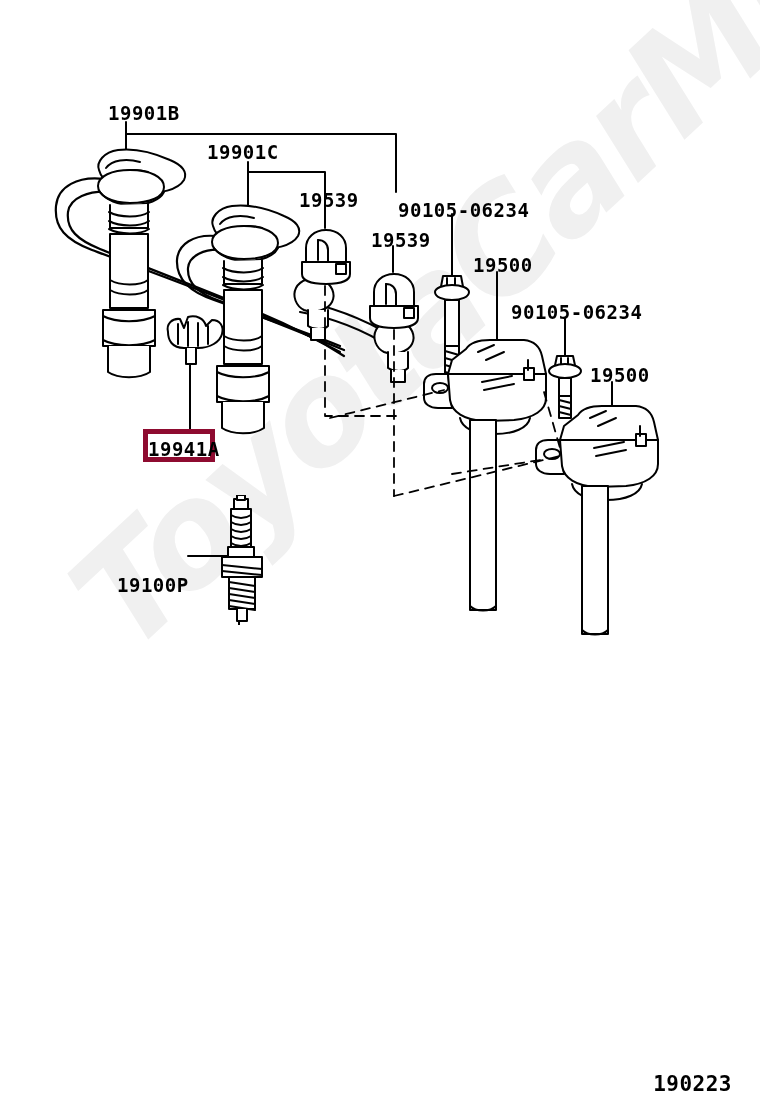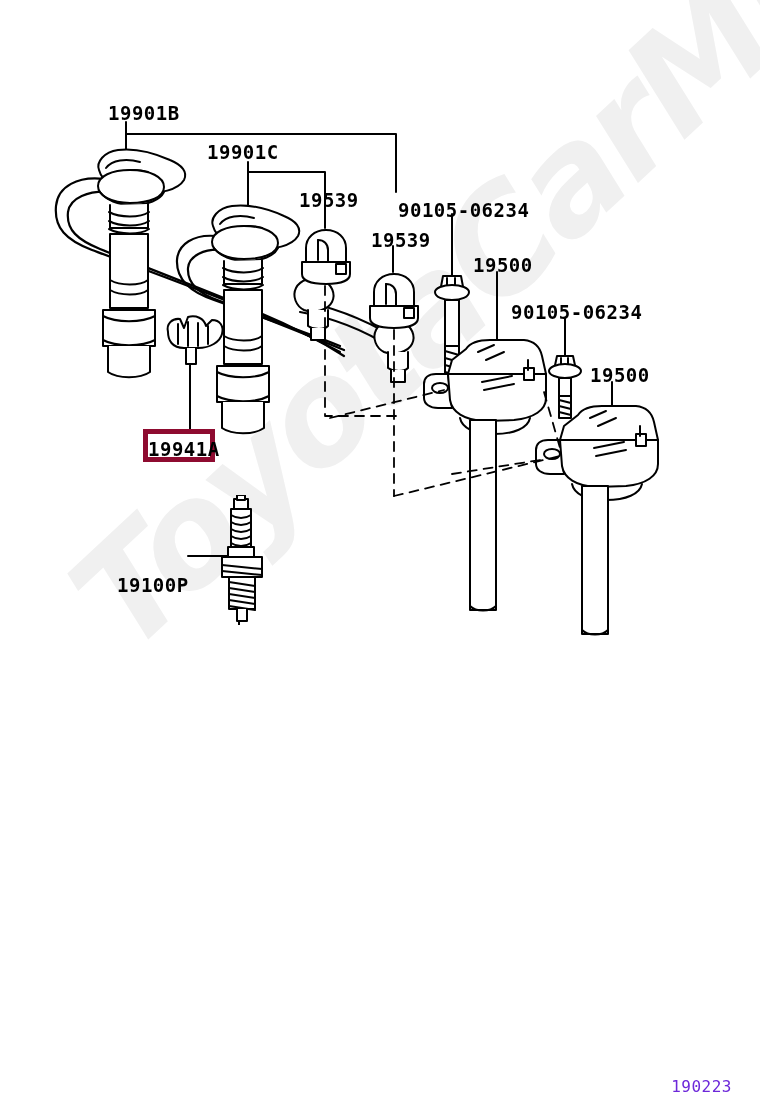--- a/index.html
+++ b/index.html
@@ -80,23 +80,23 @@
     font-weight: 700;
     color: #000000;
     letter-spacing: 0.5px;
   }
   #diagram-number {
     position: absolute;
     right: 28px;
     bottom: 16px;
     z-index: 4;
     font-family: "DejaVu Sans Mono", "Liberation Mono", monospace;
-    font-size: 16px;
-    font-weight: 400;
-    color: #6d28d9;
+    font-size: 21px;
+    font-weight: 700;
+    color: #000000;
     letter-spacing: 0.5px;
   }
 </style>
 </head>
 <body>
 
 <div id="page">
 
   <div id="watermark">
     <div id="watermark-text">ToyotaCarMine.ru</div>

